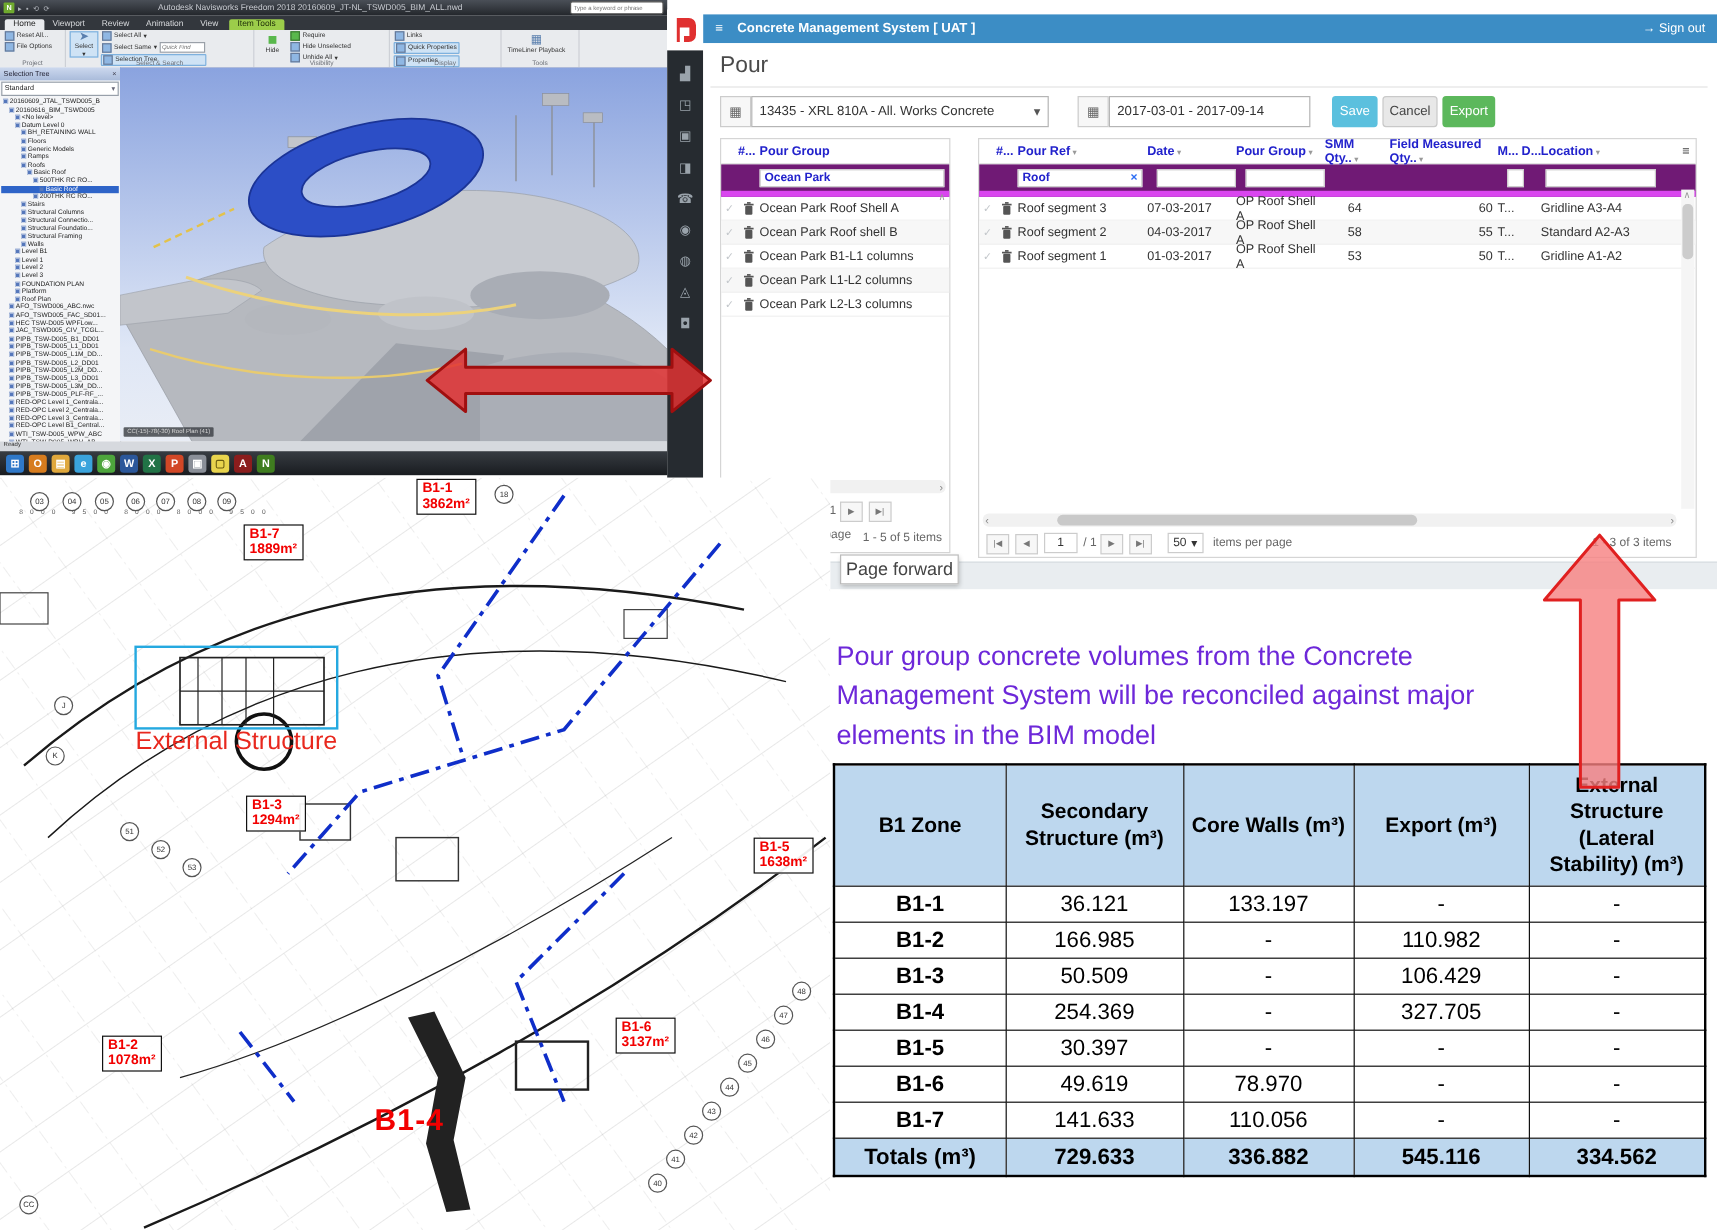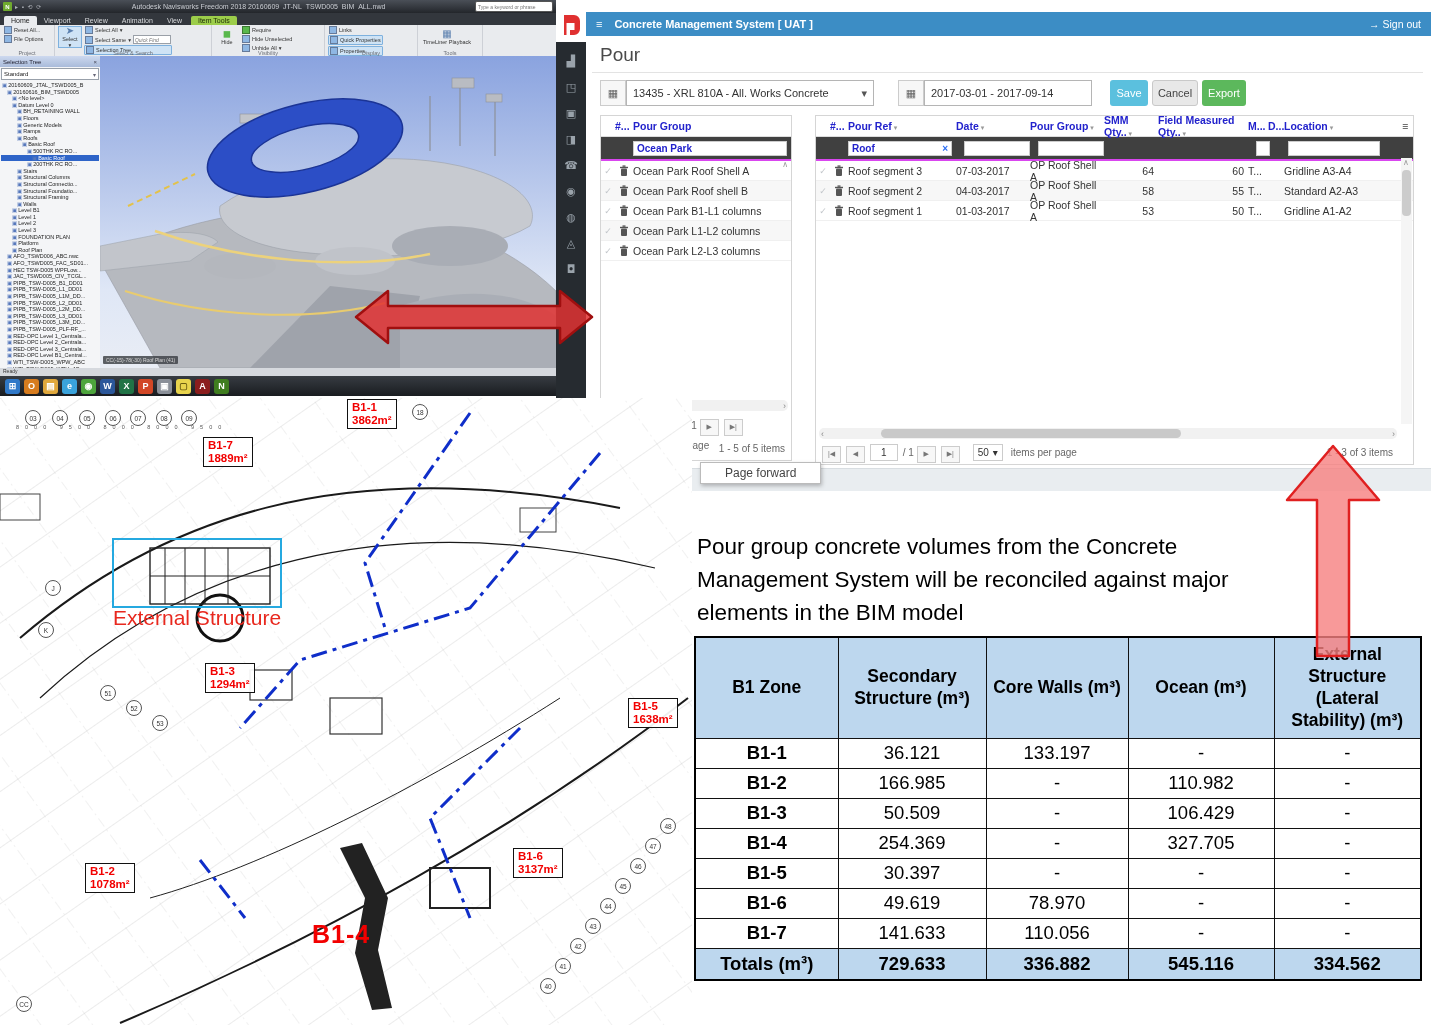--- a/index.html
+++ b/index.html
@@ -76,70 +76,70 @@
   .iconbtn{border:1px solid #ccc;background:#f7f7f7;color:#666;display:flex;align-items:center;justify-content:center;width:26px;}
   .selbox{border:1px solid #b5b5b5;color:#333;display:flex;align-items:center;padding:0 6px;background:#fff;}
   .selbox .v{margin-left:auto;color:#555;}
   .btn{border:none;border-radius:3px;color:#fff;display:flex;align-items:center;justify-content:center;font-size:11px;}
   .btn.cancel{background:#e8e8e8;border:1px solid #c9c9c9;color:#444;}
   .cms-strip{position:absolute;left:0;right:0;top:432px;height:22px;background:#e9edf0;border-top:1px solid #d8dde1;}
 
   .grid{position:absolute;border:1px solid #d5d5d5;background:#fff;font-size:10.5px;color:#333;}
   .g-head{display:flex;align-items:center;height:20px;border-bottom:1px solid #ddd;color:#2222cc;font-weight:bold;}
   .g-head .sort{color:#999;font-size:7px;margin-left:2px;font-weight:normal;}
-  .g-filter{display:flex;align-items:center;height:22px;border-bottom:2px solid #d946ef;background:#404040;}
+  .g-filter{display:flex;align-items:center;height:22px;border-bottom:5px solid #d946ef;background:#701a75;}
   .g-filter .fi{height:15px;border:1px solid #ccc;background:#fff;font-size:10px;font-weight:bold;color:#2222cc;
                 display:flex;align-items:center;padding:0 3px;box-sizing:border-box;}
   .g-row{display:flex;align-items:center;height:19px;border-bottom:1px solid #f0f0f0;}
   .g-row.alt{background:#f7f7f7;}
   .cbx{width:14px;text-align:center;color:#c2c6ca;font-size:9px;flex:none;}
   .tr-ic{width:18px;display:flex;justify-content:center;flex:none;}
   .gname{flex:1;white-space:nowrap;overflow:hidden;}
   .c-cb{width:14px;flex:none;text-align:center;}
   .c-hash{width:18px;flex:none;}
   .c-ref{width:108px;flex:none;}
   .c-date{width:74px;flex:none;}
   .c-grp{width:74px;flex:none;}
-  .c-smm{width:54px;flex:none;text-align:right;padding-right:4px;box-sizing:border-box;}
+  .c-smm{width:54px;flex:none;text-align:center;padding-right:4px;box-sizing:border-box;}
   .c-fmq{width:90px;flex:none;text-align:right;padding-right:4px;box-sizing:border-box;}
   .c-m{width:20px;flex:none;}
   .c-d{width:16px;flex:none;}
   .c-loc{width:96px;flex:none;}
   .c-menu{width:16px;flex:none;margin-left:auto;text-align:center;color:#444;}
   .pagerbtn{width:17px;height:15px;border:1px solid #ccc;background:#f7f7f7;color:#777;font-size:7px;
             display:inline-flex;align-items:center;justify-content:center;margin-right:2px;}
   .pageinput{width:26px;height:15px;border:1px solid #ccc;font-size:10px;display:inline-flex;
              align-items:center;justify-content:center;margin-right:2px;background:#fff;color:#333;}
   .ppbox{height:15px;border:1px solid #ccc;background:#fff;font-size:10px;display:inline-flex;
          align-items:center;padding:0 4px;gap:4px;color:#333;}
   .hscroll{position:absolute;height:11px;background:#f1f1f1;border-radius:5px;display:flex;align-items:center;}
   .hthumb{height:9px;background:#c9c9c9;border-radius:5px;}
   .hs-ar{color:#888;font-size:9px;padding:0 2px;}
   .vscroll{position:absolute;width:11px;background:#f5f5f5;}
   .vthumb{position:absolute;left:1px;width:9px;background:#ccc;border-radius:4px;}
   .mini-caret{position:absolute;color:#999;font-size:8px;}
   .gray{color:#666;font-size:10px;}
   .tooltip{position:absolute;background:#fff;border:1px solid #bbb;box-shadow:1px 2px 4px rgba(0,0,0,.25);
-           font-size:12px;color:#444;padding:3px 24px;z-index:30;white-space:nowrap;}
+           font-size:15px;color:#444;padding:3px 4px;z-index:30;white-space:nowrap;}
 
   
   .plan{position:absolute;left:0;top:398px;width:692px;height:627px;background:#fff;overflow:hidden;}
   .plan svg{position:absolute;left:0;top:0;}
   .zone{position:absolute;color:#f20000;font-weight:bold;font-size:11.5px;line-height:13px;
         white-space:nowrap;z-index:5;}
   .zone.boxed{border:1.5px solid #111;background:rgba(255,255,255,.93);padding:1px 4px;}
   .zone.big{font-size:25px;letter-spacing:1px;border:none;background:none;}
   .ext-rect{position:absolute;left:112px;top:140px;width:166px;height:66px;border:2.5px solid #25a9e0;z-index:4;}
   .ext-label{position:absolute;left:113px;top:208px;color:#e8281e;font-size:21px;z-index:5;}
   .bubble{position:absolute;width:14px;height:14px;border:1px solid #555;border-radius:50%;background:#fff;
           font-size:6.5px;color:#333;display:flex;align-items:center;justify-content:center;z-index:3;}
   .dims{position:absolute;left:16px;top:26px;font-size:5.5px;color:#555;letter-spacing:6px;z-index:3;}
 
   
-  .annotation{position:absolute;left:697px;top:530px;width:615px;font-size:22.5px;line-height:33px;color:#000000;}
+  .annotation{position:absolute;left:697px;top:530px;width:615px;font-size:22.5px;line-height:33px;color:#6d28d9;}
   table.qty{position:absolute;left:694px;top:636px;width:726px;border-collapse:collapse;table-layout:fixed;
             border:2px solid #000;z-index:2;}
   table.qty td,table.qty th{border:1px solid #111;text-align:center;font-size:17.5px;color:#000;
             padding:2px 4px;overflow:hidden;}
   .qt-title{text-align:left !important;font-weight:bold;color:#1f5c8a;font-size:17px !important;padding-left:6px !important;}
   tr.hdr th{background:#bdd7ee;font-weight:bold;line-height:1.25;padding:6px 4px;}
   tr.body td{height:25px;font-size:18.5px;}
   tr.body td:first-child{font-weight:bold;}
   tr.totals td{background:#bdd7ee;font-weight:bold;height:26px;font-size:18.5px;}
 
@@ -693,21 +693,21 @@
         <col style="width:148px">
         <col style="width:142px">
         <col style="width:146px">
         <col style="width:147px">
       </colgroup>
     <tbody id="qtyBody">
         <tr class="hdr">
           <th>B1 Zone</th>
           <th>Secondary Structure (m³)</th>
           <th>Core Walls (m³)</th>
-          <th>Ocean (m³)</th>
+          <th>Export (m³)</th>
           <th>External Structure (Lateral Stability) (m³)</th>
         </tr>
         <tr class="body">
           <td>B1-1</td>
           <td>36.121</td>
           <td>133.197</td>
           <td>-</td>
           <td>-</td>
         </tr>
         <tr class="body">

